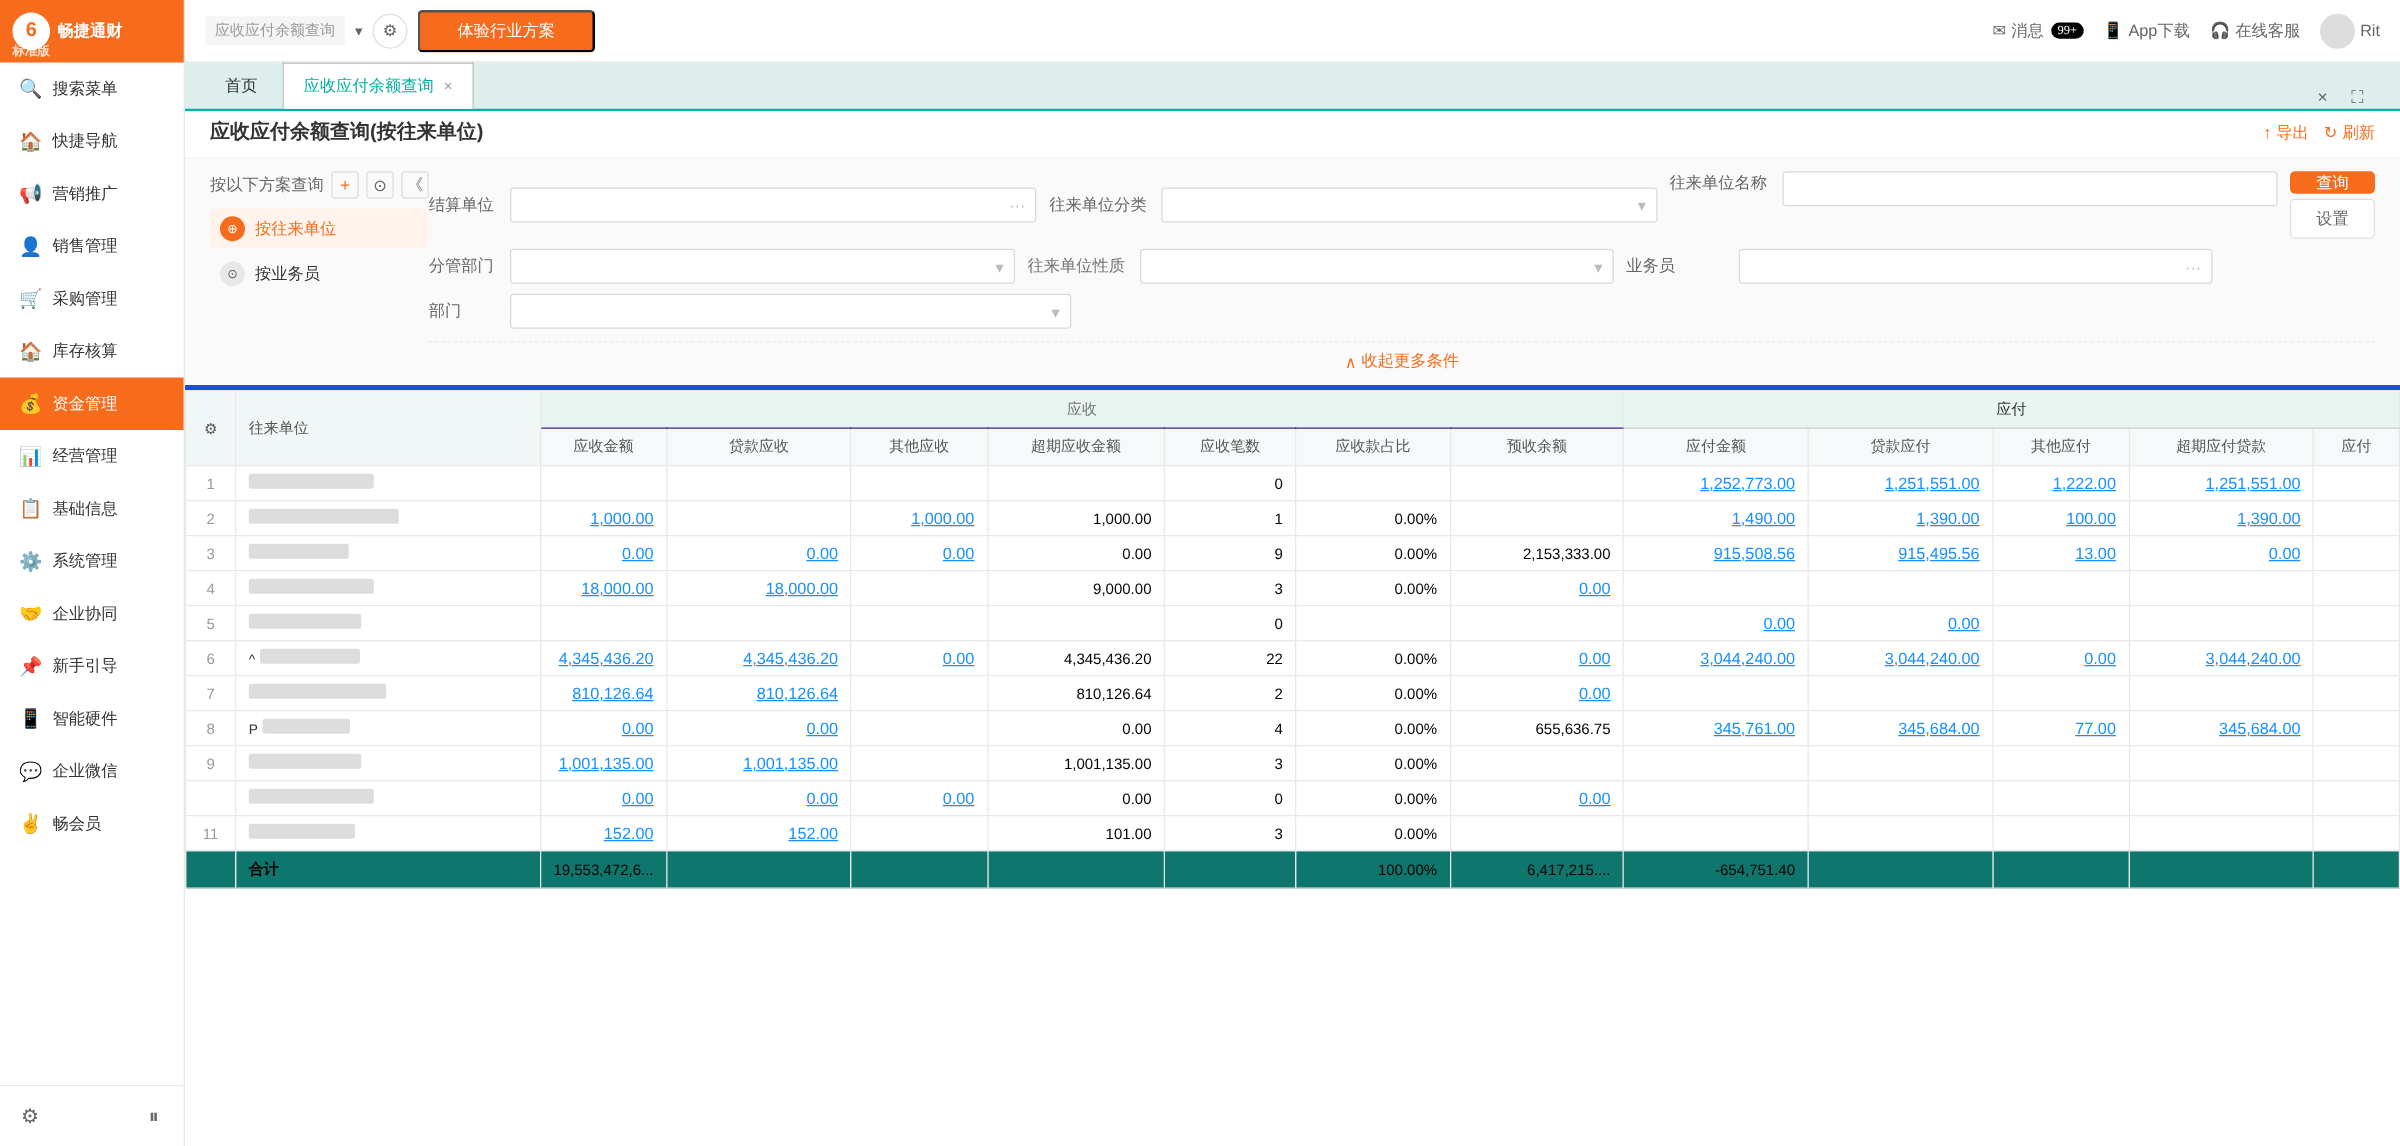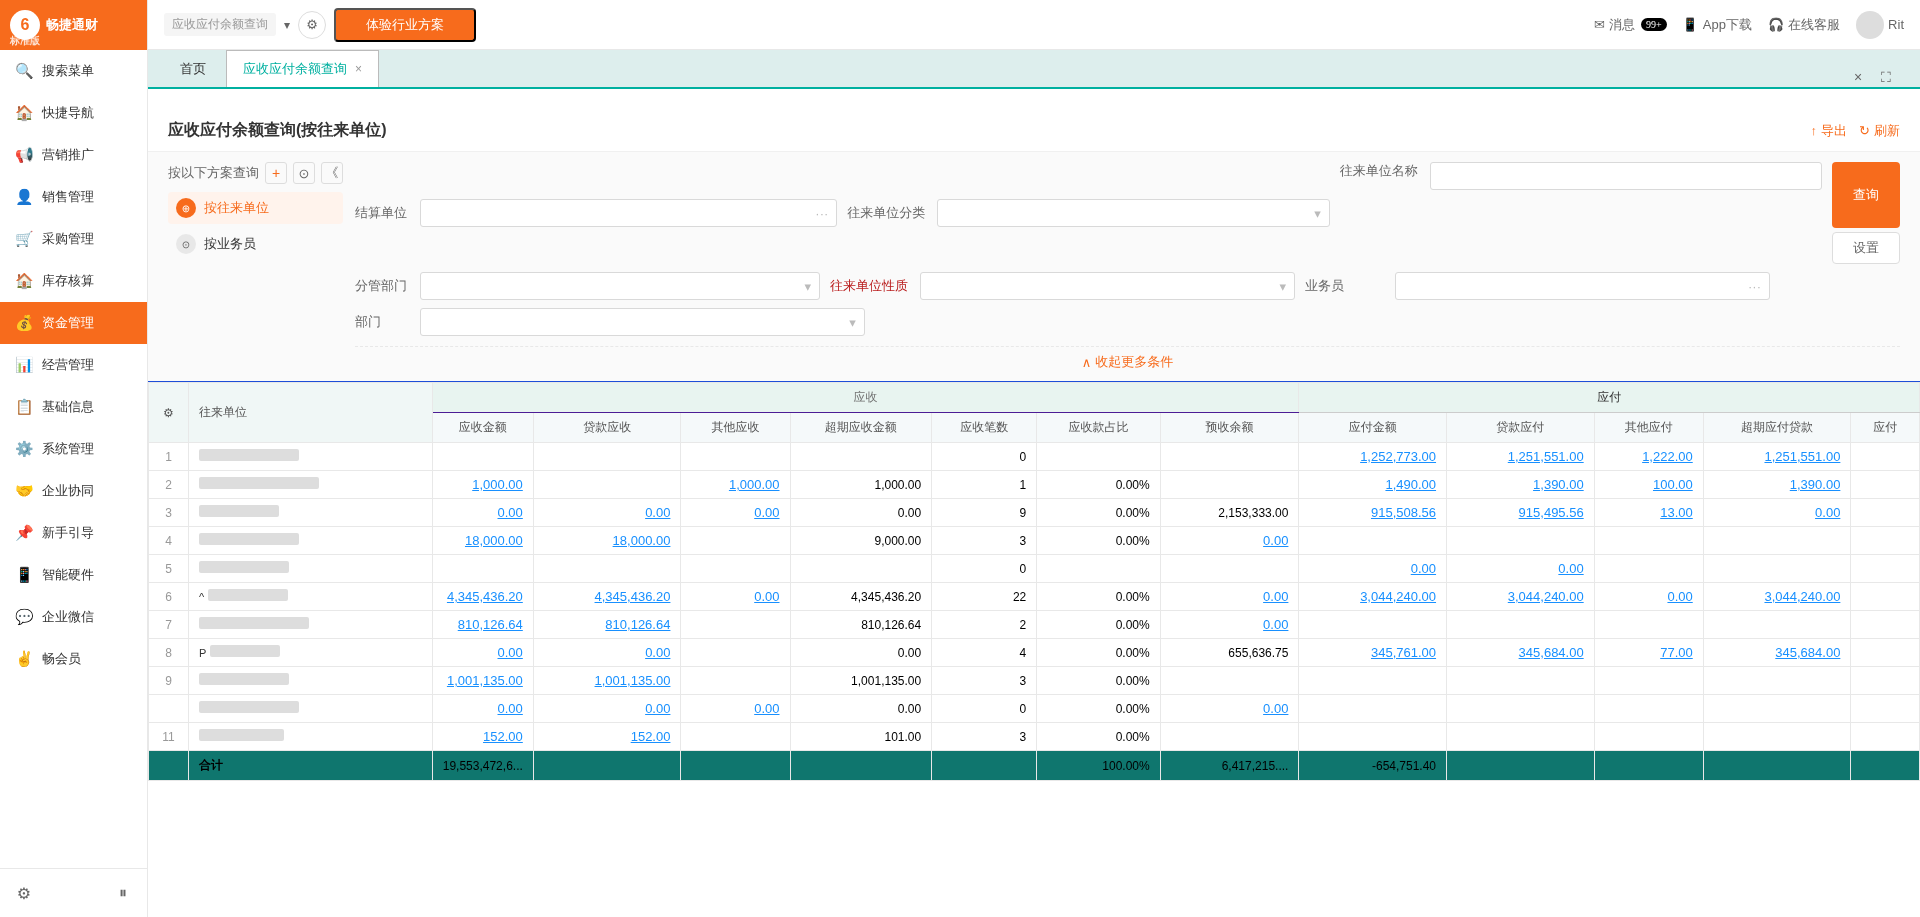--- a/index.html
+++ b/index.html
@@ -29,32 +29,32 @@
     .top-nav-dropdown { color: #666; cursor: pointer; font-size: 12px; }
     .top-nav-gear { width: 28px; height: 28px; border-radius: 50%; border: 1px solid #ddd; display: flex; align-items: center; justify-content: center; cursor: pointer; color: #666; }
     .top-nav-promo { background: #f76b1c; color: #fff; padding: 6px 30px; border-radius: 4px; font-size: 13px; cursor: pointer; white-space: nowrap; }
     .top-nav-right { display: flex; align-items: center; gap: 16px; }
     .top-nav-right-item { display: flex; align-items: center; gap: 4px; color: #666; cursor: pointer; font-size: 13px; }
     .badge { background: #000000; color: #fff; border-radius: 10px; padding: 1px 5px; font-size: 10px; margin-left: 2px; font-family: Liberation Serif, serif; }
     .user-avatar { width: 28px; height: 28px; border-radius: 50%; background: #ddd; }
 
     
     .content { flex: 1; background: #fff; overflow: hidden; display: flex; flex-direction: column; }
-    .content-header { padding: 31px 20px 10px; border-bottom: 1px solid #f0f0f0; display: flex; align-items: center; justify-content: space-between; }
+    .content-header { padding: 6px 20px 10px; border-bottom: 1px solid #f0f0f0; display: flex; align-items: center; justify-content: space-between; }
     .content-title { font-size: 16px; font-weight: 600; color: #333; }
     .content-header-actions { display: flex; align-items: center; gap: 12px; }
     .action-btn { display: flex; align-items: center; gap: 4px; color: #f76b1c; cursor: pointer; font-size: 13px; }
     .data-table { width: 100%; border-collapse: collapse; }
     .data-table th, .data-table td { border: 1px solid #e8e8e8; padding: 6px 10px; text-align: right; font-size: 12px; white-space: nowrap; }
     .data-table th { background: #f5f9fa; font-weight: 500; color: #555; text-align: center; }
     .data-table td:nth-child(2) { text-align: left; }
     .data-table th:nth-child(1), .data-table td:nth-child(1) { text-align: center; width: 40px; }
     .data-table .link { color: #1890ff; text-decoration: underline; cursor: pointer; }
     .data-table .footer-row td { background: #0f766e; font-weight: 500; }
-    .btn-query { background: #f76b1c; color: #fff; border: none; padding: 24px 20px; border-radius: 4px; cursor: pointer; font-size: 13px; }
+    .btn-query { background: #f76b1c; color: #fff; border: none; padding: 0 20px; border-radius: 4px; cursor: pointer; font-size: 13px; }
     .btn-settings { background: #fff; color: #666; border: 1px solid #ddd; padding: 6px 20px; border-radius: 4px; cursor: pointer; font-size: 13px; }
 
     
     .tabs-row { display: flex; align-items: center; background: #e0f0ee; border-bottom: 2px solid #00b0a0; }
     .tab-home { padding: 9px 16px; color: #333; cursor: pointer; font-size: 13px; }
 
     .window-controls { display: flex; gap: 8px; align-items: center; margin-left: auto; padding-right: 8px; }
     .window-btn { width: 20px; height: 20px; display: flex; align-items: center; justify-content: center; cursor: pointer; color: #666; font-size: 14px; }
 
     .col-num { color: #999; text-align: center; }
@@ -189,21 +189,21 @@
           <span>↑</span>
           <span>导出</span>
         </div>
         <div class="action-btn">
           <span>↻</span>
           <span>刷新</span>
         </div>
       </div>
     </div>
 
-    <div style="padding:10px 20px;background:#fafafa;border-bottom:1px solid #1d4ed8;display:flex;gap:12px;">
+    <div style="padding:10px 20px;background:#fafafa;border-bottom:4px solid #1d4ed8;display:flex;">
 
       <div style="display:flex;flex-direction:column;min-width:160px;">
         <div style="display:flex;align-items:center;gap:6px;margin-bottom:8px;">
           <span style="color:#666;font-size:13px;">按以下方案查询</span>
           <div style="width:22px;height:22px;border:1px solid #ddd;border-radius:3px;display:flex;align-items:center;justify-content:center;cursor:pointer;color:#f76b1c;font-size:14px;">+</div>
           <div style="width:22px;height:22px;border:1px solid #ddd;border-radius:3px;display:flex;align-items:center;justify-content:center;cursor:pointer;color:#666;font-size:13px;">⊙</div>
           <div style="width:22px;height:22px;border:1px solid #ddd;border-radius:3px;display:flex;align-items:center;justify-content:center;cursor:pointer;color:#666;font-size:13px;">《</div>
         </div>
         <div style="display:flex;flex-direction:column;gap:4px;">
           <div style="display:flex;align-items:center;gap:8px;padding:6px 8px;border-radius:4px;background:#fff3ec;cursor:pointer;">
@@ -243,21 +243,21 @@
         </div>
 
         <div style="display:flex;gap:10px;">
           <div style="display:flex;align-items:center;flex:1;">
             <span style="color:#666;font-size:13px;width:65px;white-space:nowrap;">分管部门</span>
             <div style="flex:1;height:28px;border:1px solid #d9d9d9;border-radius:3px;padding:0 8px;background:#fff;display:flex;align-items:center;justify-content:flex-end;cursor:pointer;">
               <span style="color:#bbb;">▾</span>
             </div>
           </div>
           <div style="display:flex;align-items:center;flex:1;">
-            <span style="color:#b91c1c;font-size:13px;width:90px;white-space:nowrap;">往来单位性质</span>
+            <span style="color:#737373;font-size:13px;width:90px;white-space:nowrap;">往来单位性质</span>
             <div style="flex:1;height:28px;border:1px solid #d9d9d9;border-radius:3px;padding:0 8px;background:#fff;display:flex;align-items:center;justify-content:flex-end;cursor:pointer;">
               <span style="color:#bbb;">▾</span>
             </div>
           </div>
           <div style="display:flex;align-items:center;flex:1;">
             <span style="color:#666;font-size:13px;width:90px;white-space:nowrap;">业务员</span>
             <div style="flex:1;height:28px;border:1px solid #d9d9d9;border-radius:3px;padding:0 8px;background:#fff;display:flex;align-items:center;justify-content:flex-end;cursor:pointer;">
               <span style="color:#bbb;">···</span>
             </div>
           </div>

